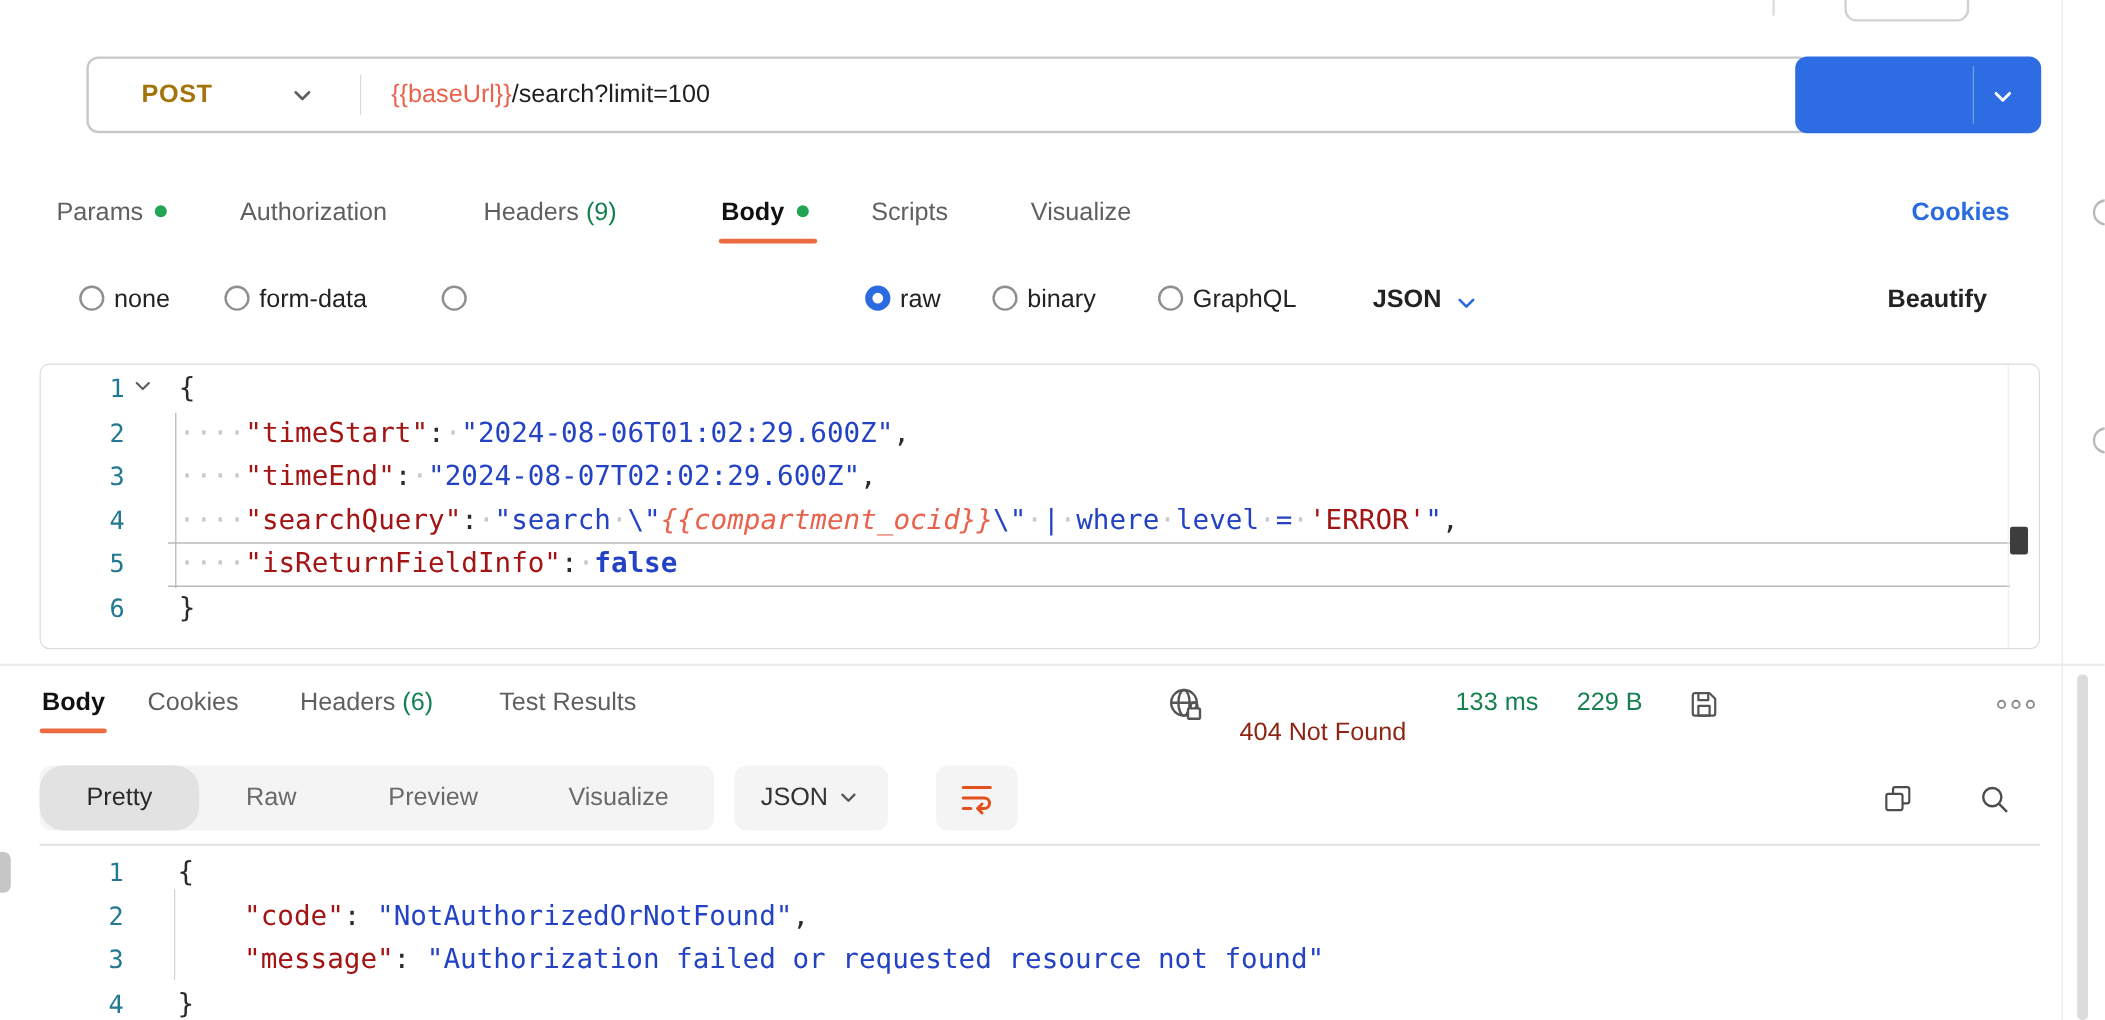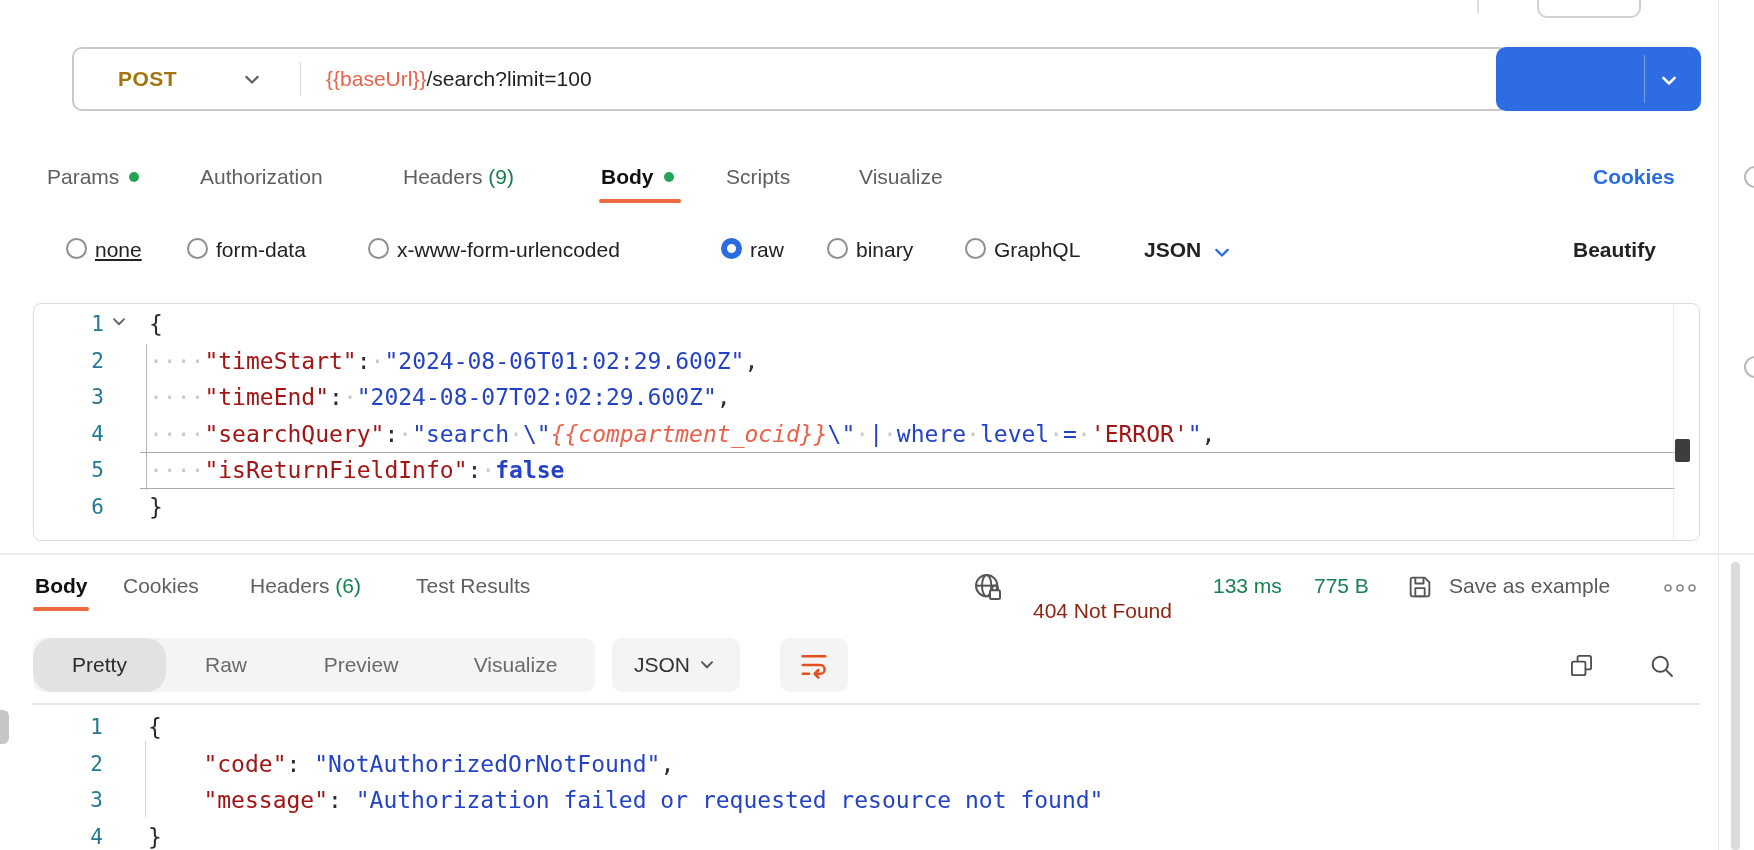--- a/index.html
+++ b/index.html
@@ -124,25 +124,24 @@
     <div class="tab" style="left:200px;"><span>Authorization</span></div>
     <div class="tab" style="left:403px;"><span>Headers</span> <span class="count">(9)</span></div>
     <div class="tab active" style="left:601px;"><span>Body</span><span class="green-dot"></span></div>
     <div class="tab" style="left:726px;"><span>Scripts</span></div>
     <div class="tab" style="left:859px;"><span>Visualize</span></div>
     <div class="tab link-blue" style="left:1593px;">Cookies</div>
   </div>
   <div class="abs tab-underline"></div>
 
   <div class="abs radio" style="left:66px;top:238px;"></div>
-  <div class="abs radio-label" style="left:95px;text-decoration:underline;">none</div>
+  <div class="abs radio-label" style="left:95px;">none</div>
   <div class="abs radio" style="left:187px;top:238px;"></div>
   <div class="abs radio-label" style="left:216px;">form-data</div>
   <div class="abs radio" style="left:368px;top:238px;"></div>
-  <div class="abs radio-label" style="left:397px;">x-www-form-urlencoded</div>
   <div class="abs radio sel" style="left:721px;top:238px;"></div>
   <div class="abs radio-label" style="left:750px;">raw</div>
   <div class="abs radio" style="left:827px;top:238px;"></div>
   <div class="abs radio-label" style="left:856px;">binary</div>
   <div class="abs radio" style="left:965px;top:238px;"></div>
   <div class="abs radio-label" style="left:994px;">GraphQL</div>
   <div class="abs radio-label link-blue" style="left:1144px;font-weight:700;">JSON</div>
   <div class="abs" style="left:1212px;top:243px;color:var(--link-blue,#2b6be0);">
     <svg width="20" height="20" viewBox="0 0 16 16">
         <path d="M3.5 5.5 8 10l4.5-4.5" fill="none" stroke="currentColor" stroke-width="1.8" stroke-linecap="round" stroke-linejoin="round"></path>
@@ -202,29 +201,28 @@
     <svg width="32" height="32" viewBox="0 0 24 24" fill="none" stroke="currentColor" stroke-width="1.5">
       <circle cx="11" cy="11" r="8"></circle>
       <ellipse cx="11" cy="11" rx="3.5" ry="8"></ellipse>
       <path d="M3 11h16"></path>
       <rect x="13.5" y="14.5" width="7.5" height="6.5" rx="1" fill="#ffffff"></rect>
       <path d="M15.2 14.5v-1.6a2.1 2.1 0 0 1 4.2 0v1.6"></path>
     </svg>
   </div>
   <div class="abs meta status-red" style="left:1033px;">404 Not Found</div>
   <div class="abs meta meta-green" style="left:1213px;">133 ms</div>
-  <div class="abs meta meta-green" style="left:1314px;">775 B</div>
+  <div class="abs meta meta-green" style="left:1314px;">229 B</div>
   <div class="abs icon-gray" style="left:1406px;top:573px;">
     <svg width="28" height="28" viewBox="0 0 24 24" fill="none" stroke="currentColor" stroke-width="1.6" stroke-linejoin="round">
       <path d="M4 5.5A1.5 1.5 0 0 1 5.5 4H16l4 4v10.5a1.5 1.5 0 0 1-1.5 1.5h-13A1.5 1.5 0 0 1 4 18.5z"></path>
       <path d="M8 4v5h7V4"></path>
       <rect x="8" y="13" width="8" height="7"></rect>
     </svg>
   </div>
-  <div class="abs meta meta-gray" style="left:1449px;">Save as example</div>
   <div class="abs" style="left:1662px;top:580px;color:#8a8a8a;">
     <svg width="36" height="12" viewBox="0 0 36 12" fill="none" stroke="currentColor" stroke-width="1.6">
         <circle cx="6" cy="6" r="3"></circle>
         <circle cx="18" cy="6" r="3"></circle>
         <circle cx="30" cy="6" r="3"></circle>
       </svg>
   </div>
   <div class="abs right-scrollbar"></div>
 
   <div class="pill" style="left:33px;width:562px;">

